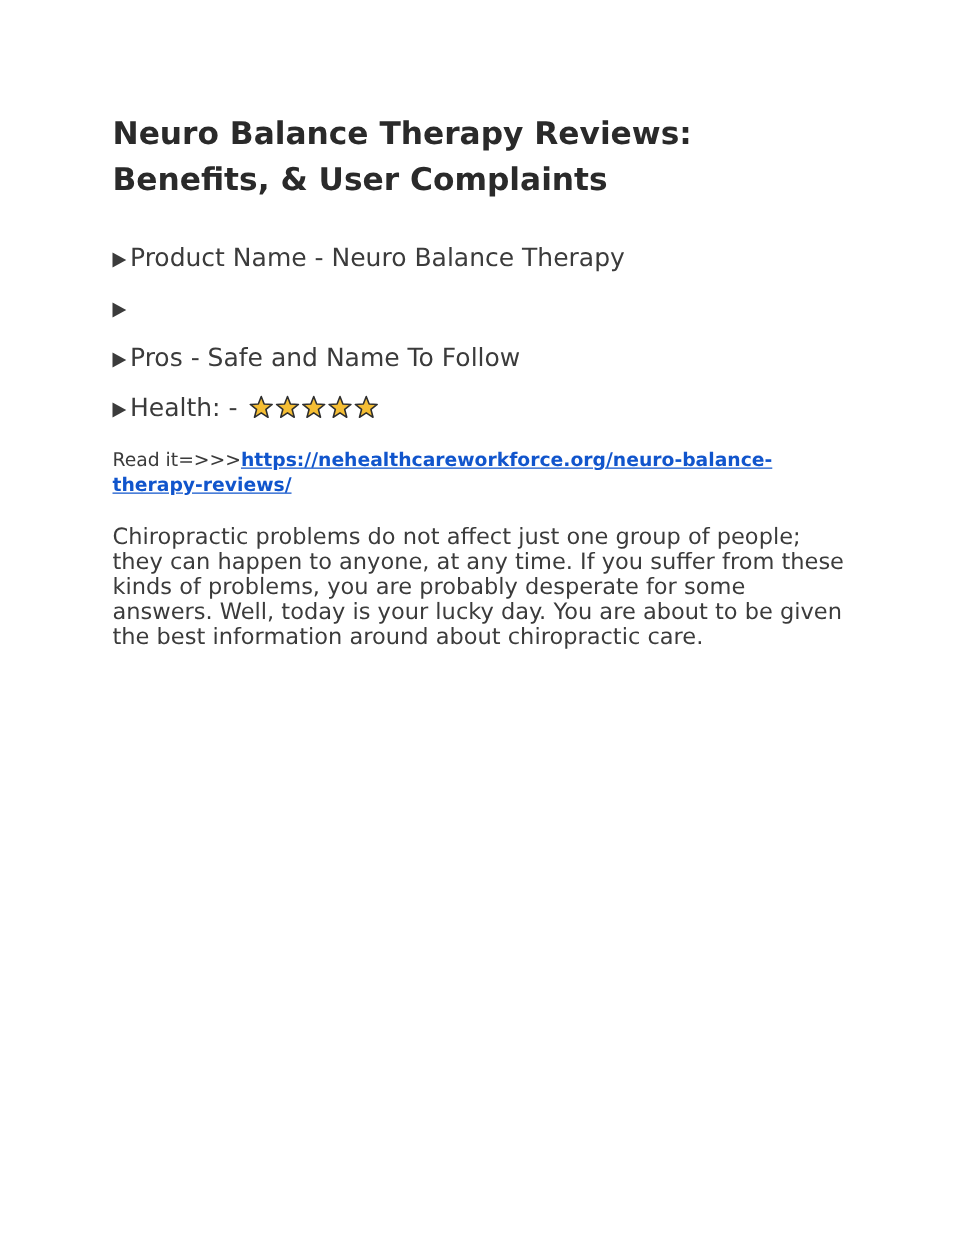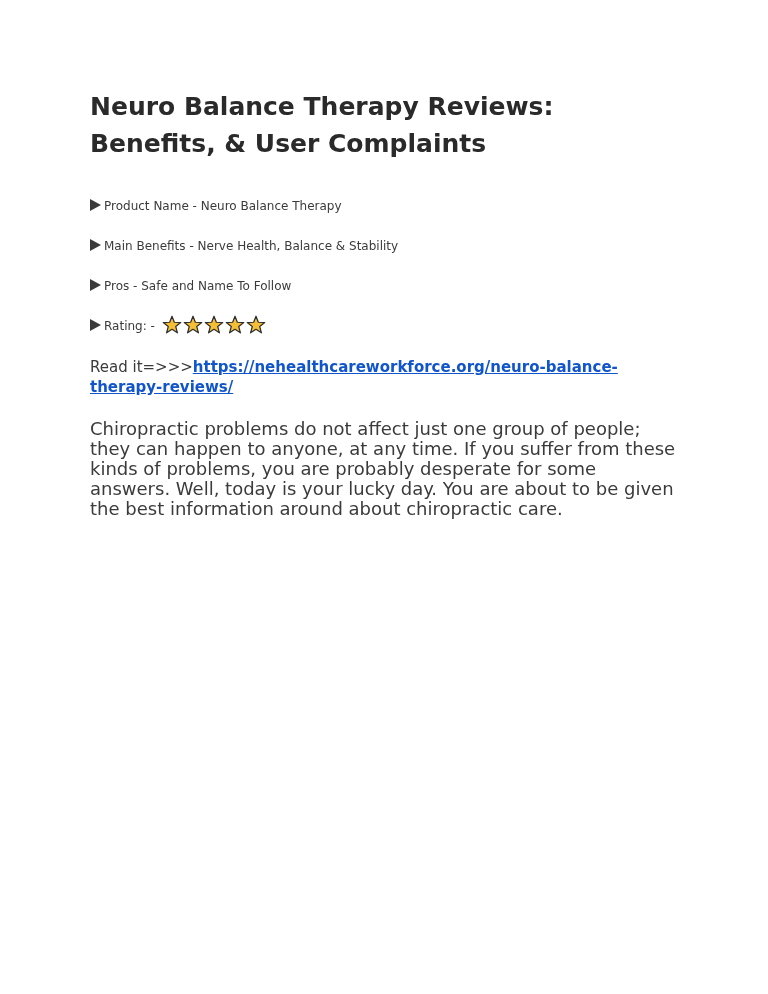--- a/index.html
+++ b/index.html
@@ -25,21 +25,21 @@
     margin: 0 0 34px 0;
     max-width: 584px;
     font-size: 25px;
     line-height: 37px;
     font-weight: bold;
     color: var(--heading, #2a2a2a);
     letter-spacing: 0;
   }
   .item {
     max-width: 588px;
-    font-size: 12px;
+    font-size: 20px;
     line-height: 20px;
     margin: 0 0 20px 0;
     white-space: nowrap;
   }
   .tri {
     display: inline-block;
     width: 0;
     height: 0;
     border-left: 11px solid var(--body, #3b3b3b);
     border-top: 6px solid transparent;
@@ -84,25 +84,25 @@
 </style>
 </head>
 <body>
 
 <div class="page">
 
   <h1 class="doc-title">Neuro Balance Therapy Reviews: Benefits, &amp; User Complaints</h1>
 
   <div class="item"><span class="tri"></span><span>Product Name - Neuro Balance Therapy</span></div>
 
-  <div class="item"><span class="tri"></span><span>Main Benefits - Nerve Health, Balance &amp; Stability</span></div>
+  <div class="item"><span class="tri"></span></div>
 
   <div class="item"><span class="tri"></span><span>Pros - Safe and Name To Follow</span></div>
 
-  <div class="item"><span class="tri"></span><span>Rating: - </span><span class="stars"><svg width="20" height="20" viewBox="0 0 24 24">
+  <div class="item"><span class="tri"></span><span>Health: - </span><span class="stars"><svg width="20" height="20" viewBox="0 0 24 24">
           <polygon points="12,1.5 14.8,8.7 22.5,9.1 16.5,13.9 18.5,21.4 12,17.2 5.5,21.4 7.5,13.9 1.5,9.1 9.2,8.7" fill="#f5be34" stroke="#2e2e2e" stroke-width="1.5" stroke-linejoin="round"></polygon>
         </svg><svg width="20" height="20" viewBox="0 0 24 24">
           <polygon points="12,1.5 14.8,8.7 22.5,9.1 16.5,13.9 18.5,21.4 12,17.2 5.5,21.4 7.5,13.9 1.5,9.1 9.2,8.7" fill="#f5be34" stroke="#2e2e2e" stroke-width="1.5" stroke-linejoin="round"></polygon>
         </svg><svg width="20" height="20" viewBox="0 0 24 24">
           <polygon points="12,1.5 14.8,8.7 22.5,9.1 16.5,13.9 18.5,21.4 12,17.2 5.5,21.4 7.5,13.9 1.5,9.1 9.2,8.7" fill="#f5be34" stroke="#2e2e2e" stroke-width="1.5" stroke-linejoin="round"></polygon>
         </svg><svg width="20" height="20" viewBox="0 0 24 24">
           <polygon points="12,1.5 14.8,8.7 22.5,9.1 16.5,13.9 18.5,21.4 12,17.2 5.5,21.4 7.5,13.9 1.5,9.1 9.2,8.7" fill="#f5be34" stroke="#2e2e2e" stroke-width="1.5" stroke-linejoin="round"></polygon>
         </svg><svg width="20" height="20" viewBox="0 0 24 24">
           <polygon points="12,1.5 14.8,8.7 22.5,9.1 16.5,13.9 18.5,21.4 12,17.2 5.5,21.4 7.5,13.9 1.5,9.1 9.2,8.7" fill="#f5be34" stroke="#2e2e2e" stroke-width="1.5" stroke-linejoin="round"></polygon>
         </svg></span></div>

